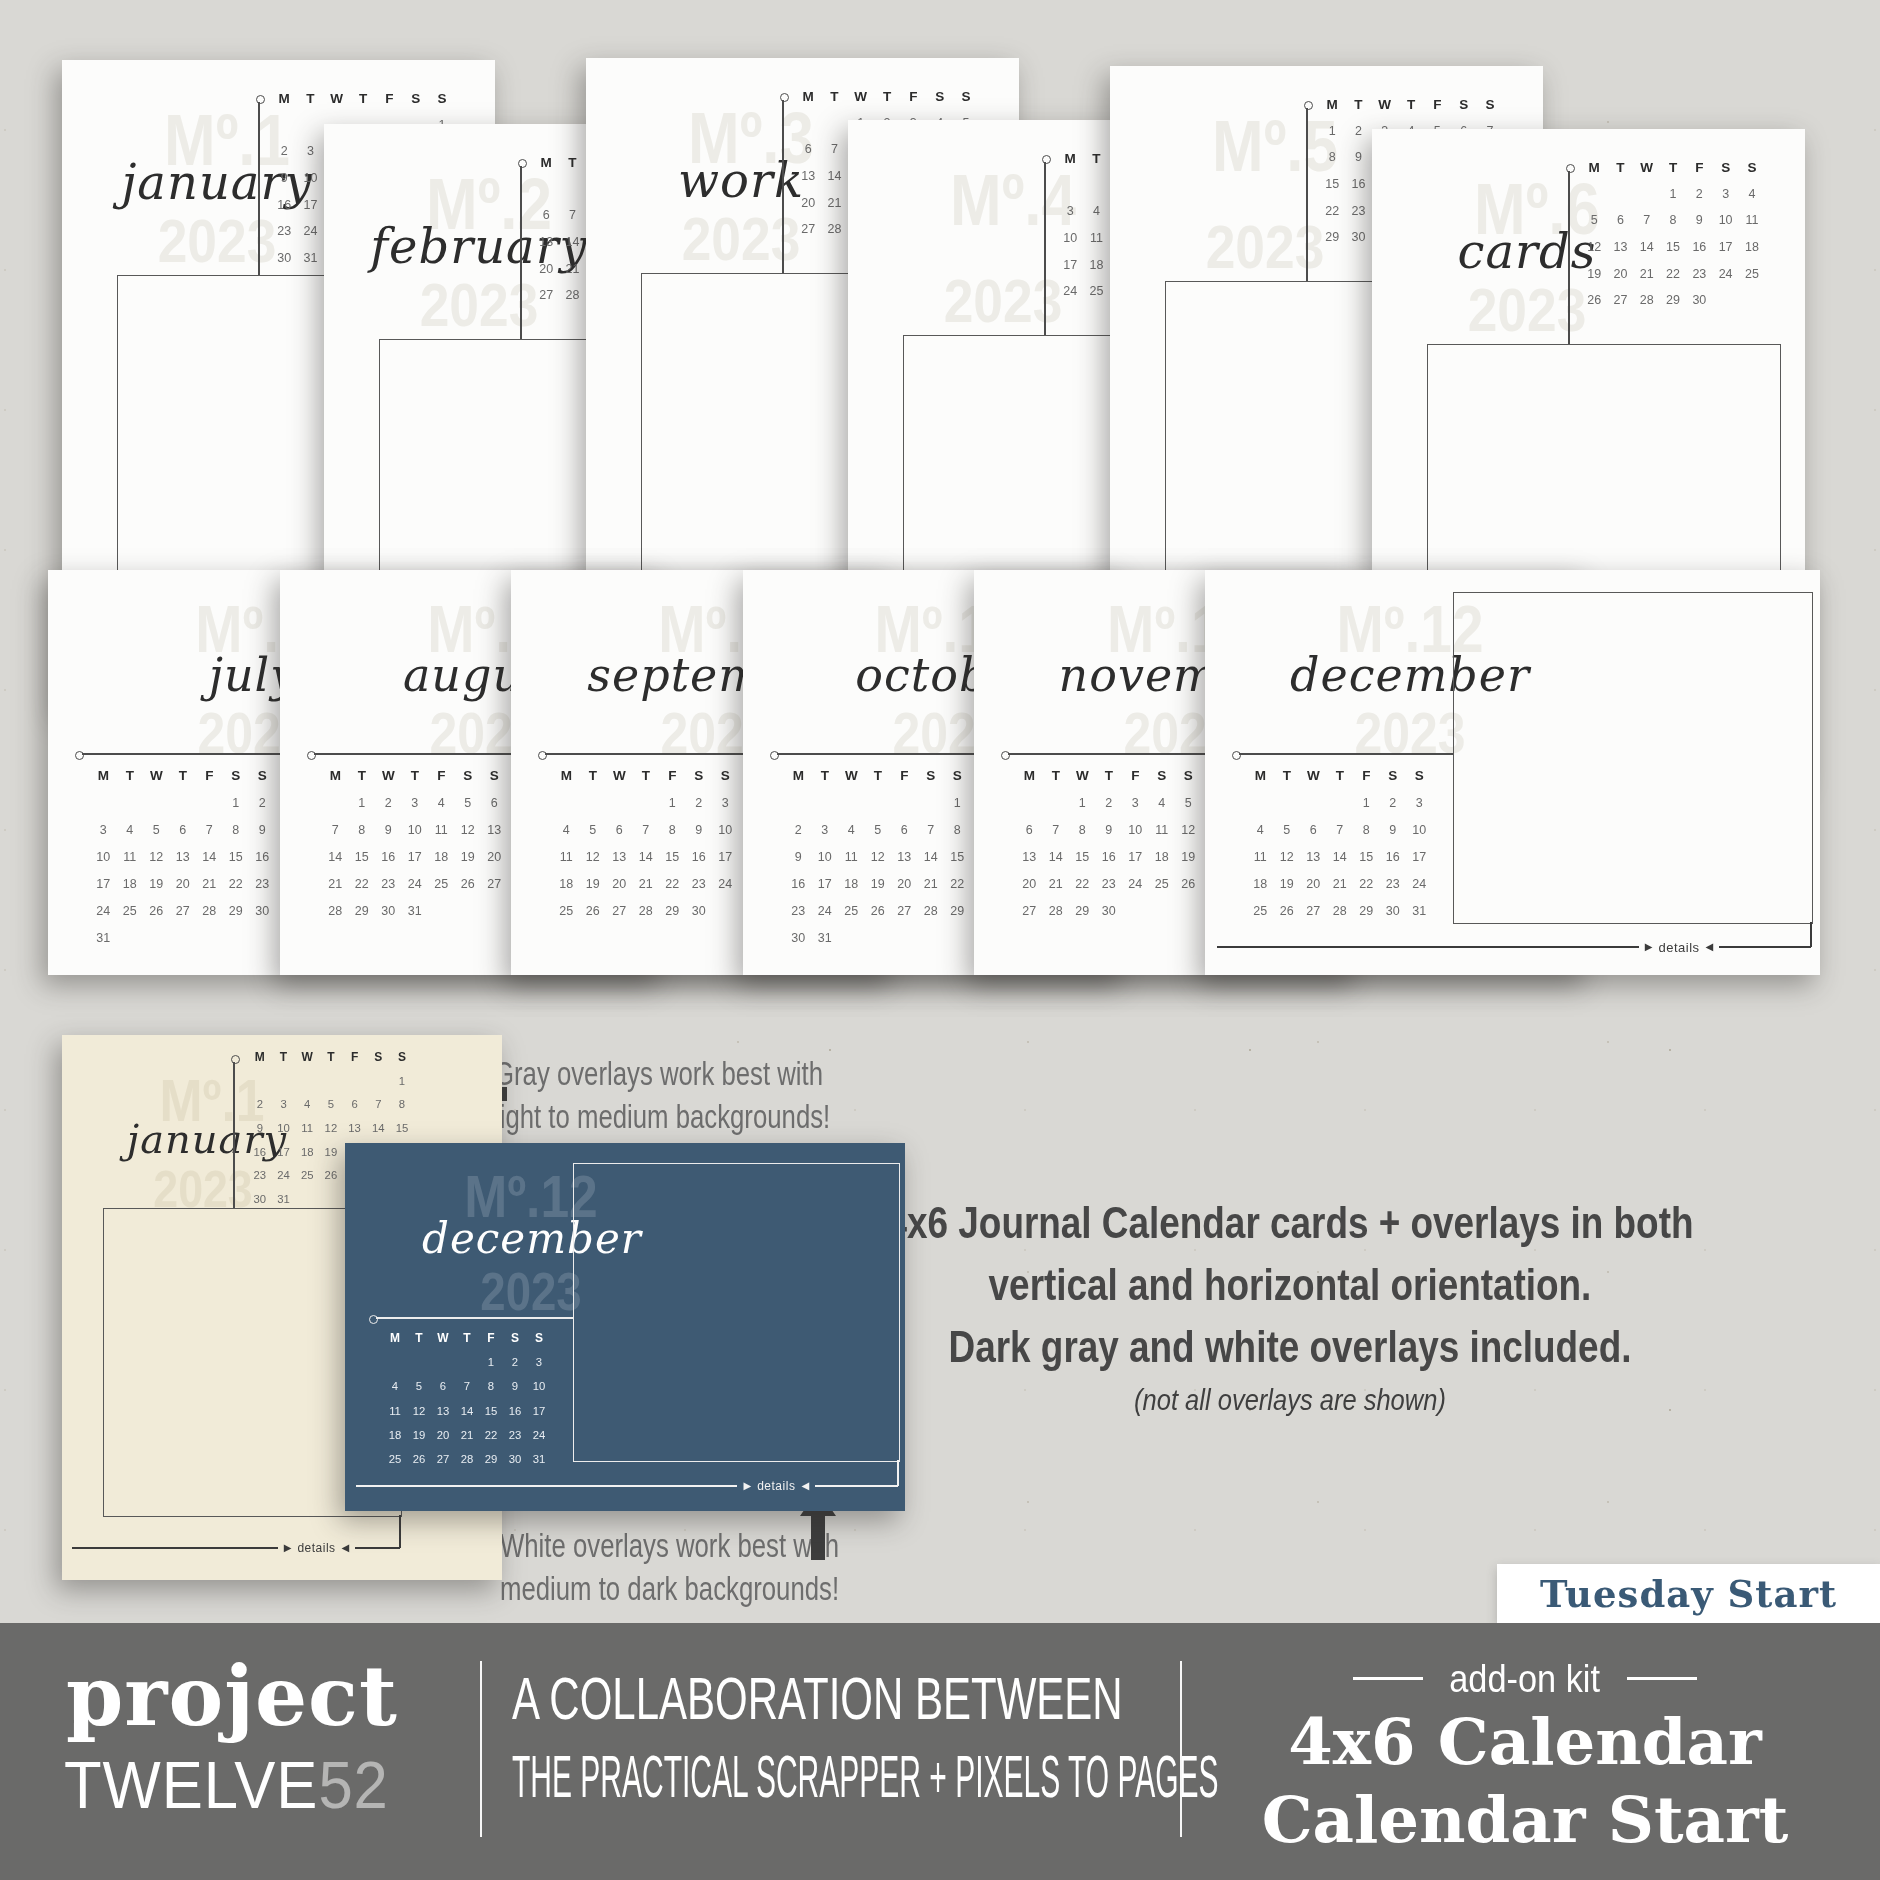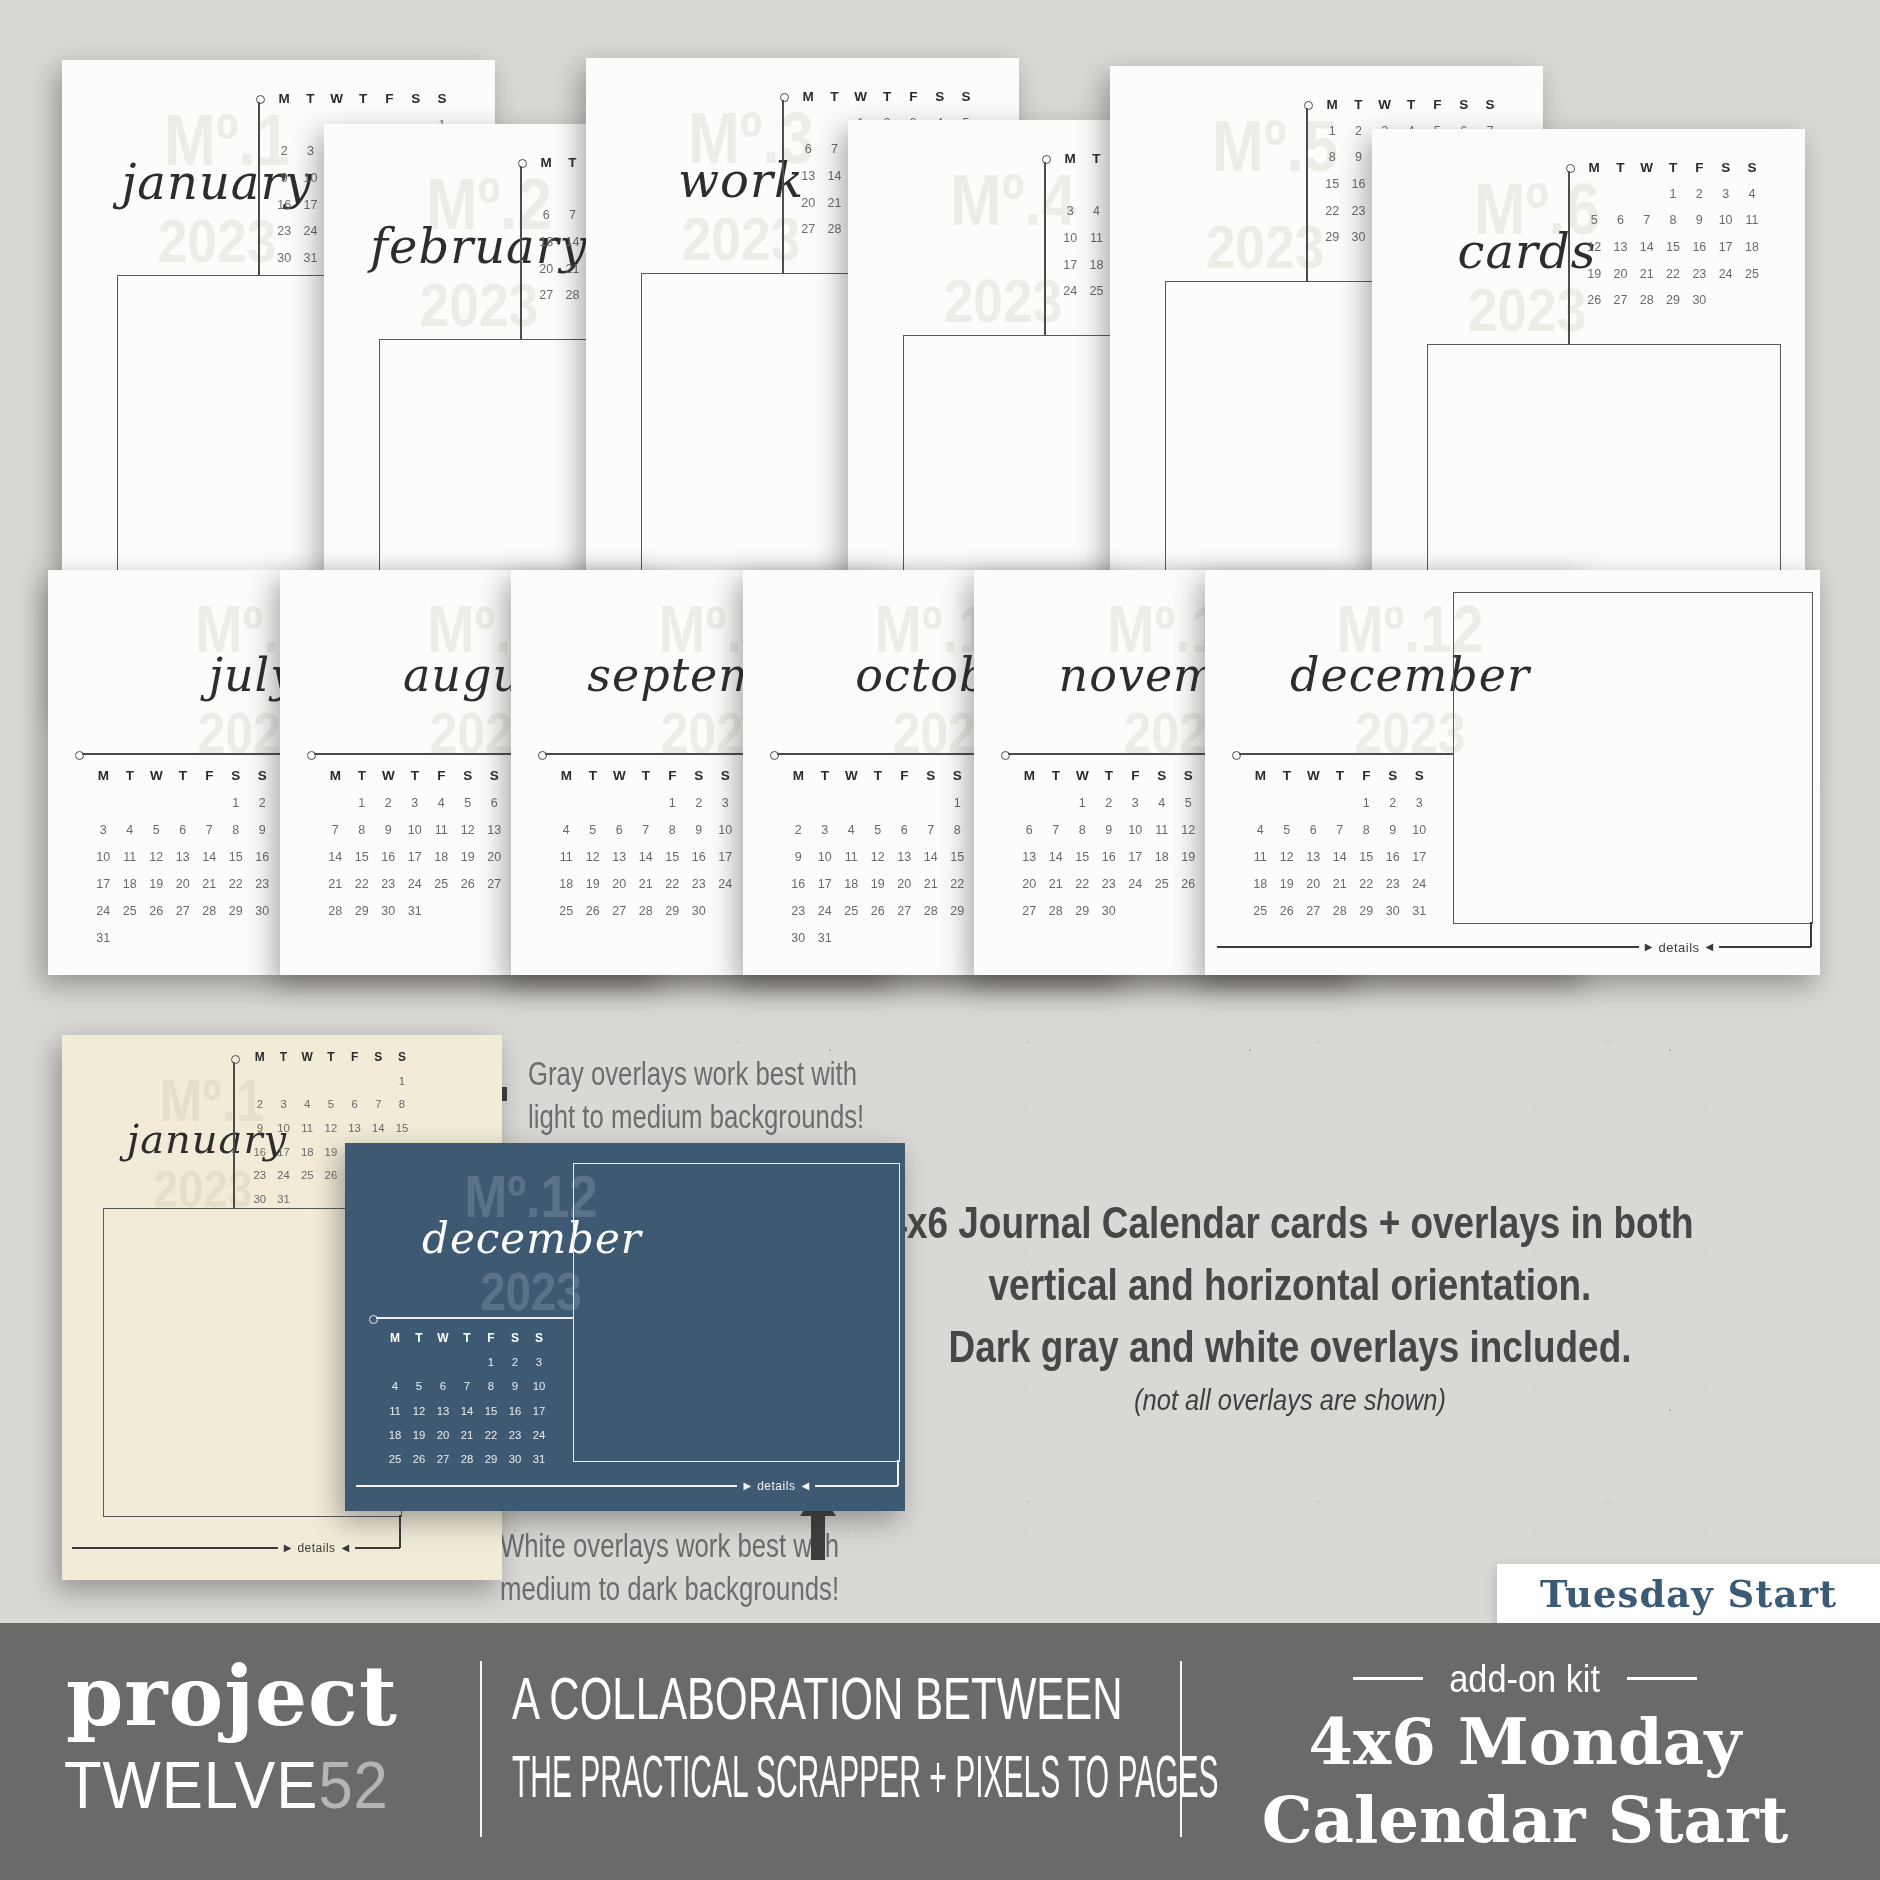--- a/index.html
+++ b/index.html
@@ -874,21 +874,21 @@
           <div class="seg" style="flex: 1 1 0%;"></div>
         </div>
         <div class="riser blue-riser" style="left: 552.25px; top: 317px; height: 26px;"></div>
       </div>
     </div>
 
   <div class="arr-left">
     <div class="tri"></div>
     <div class="tail"></div>
   </div>
-  <div class="ann" style="left:528px;top:1052px;">
+  <div class="ann" style="left:494px;top:1052px;">
     <div class="aline">Gray overlays work best with</div>
     <div class="aline">light to medium backgrounds!</div>
   </div>
 
   <div class="ann" style="left:500px;top:1524px;">
     <div class="aline">White overlays work best with</div>
     <div class="aline">medium to dark backgrounds!</div>
   </div>
   <div class="arr-up">
     <div class="tri"></div>
@@ -912,18 +912,18 @@
     <div class="fdiv" style="left:480px;"></div>
     <div class="collab1">A COLLABORATION BETWEEN</div>
     <div class="collab2">THE PRACTICAL SCRAPPER + PIXELS TO PAGES</div>
     <div class="fdiv" style="left:1180px;"></div>
     <div class="kitrow">
       <div class="kitline"></div>
       <div class="kitlabel">add-on kit</div>
       <div class="kitline"></div>
     </div>
     <div class="ftitle">
-      <div>4x6 Monday</div>
+      <div>4x6 Calendar</div>
       <div>Calendar Start</div>
     </div>
   </div>
 
 </div>
 
 </body></html>

